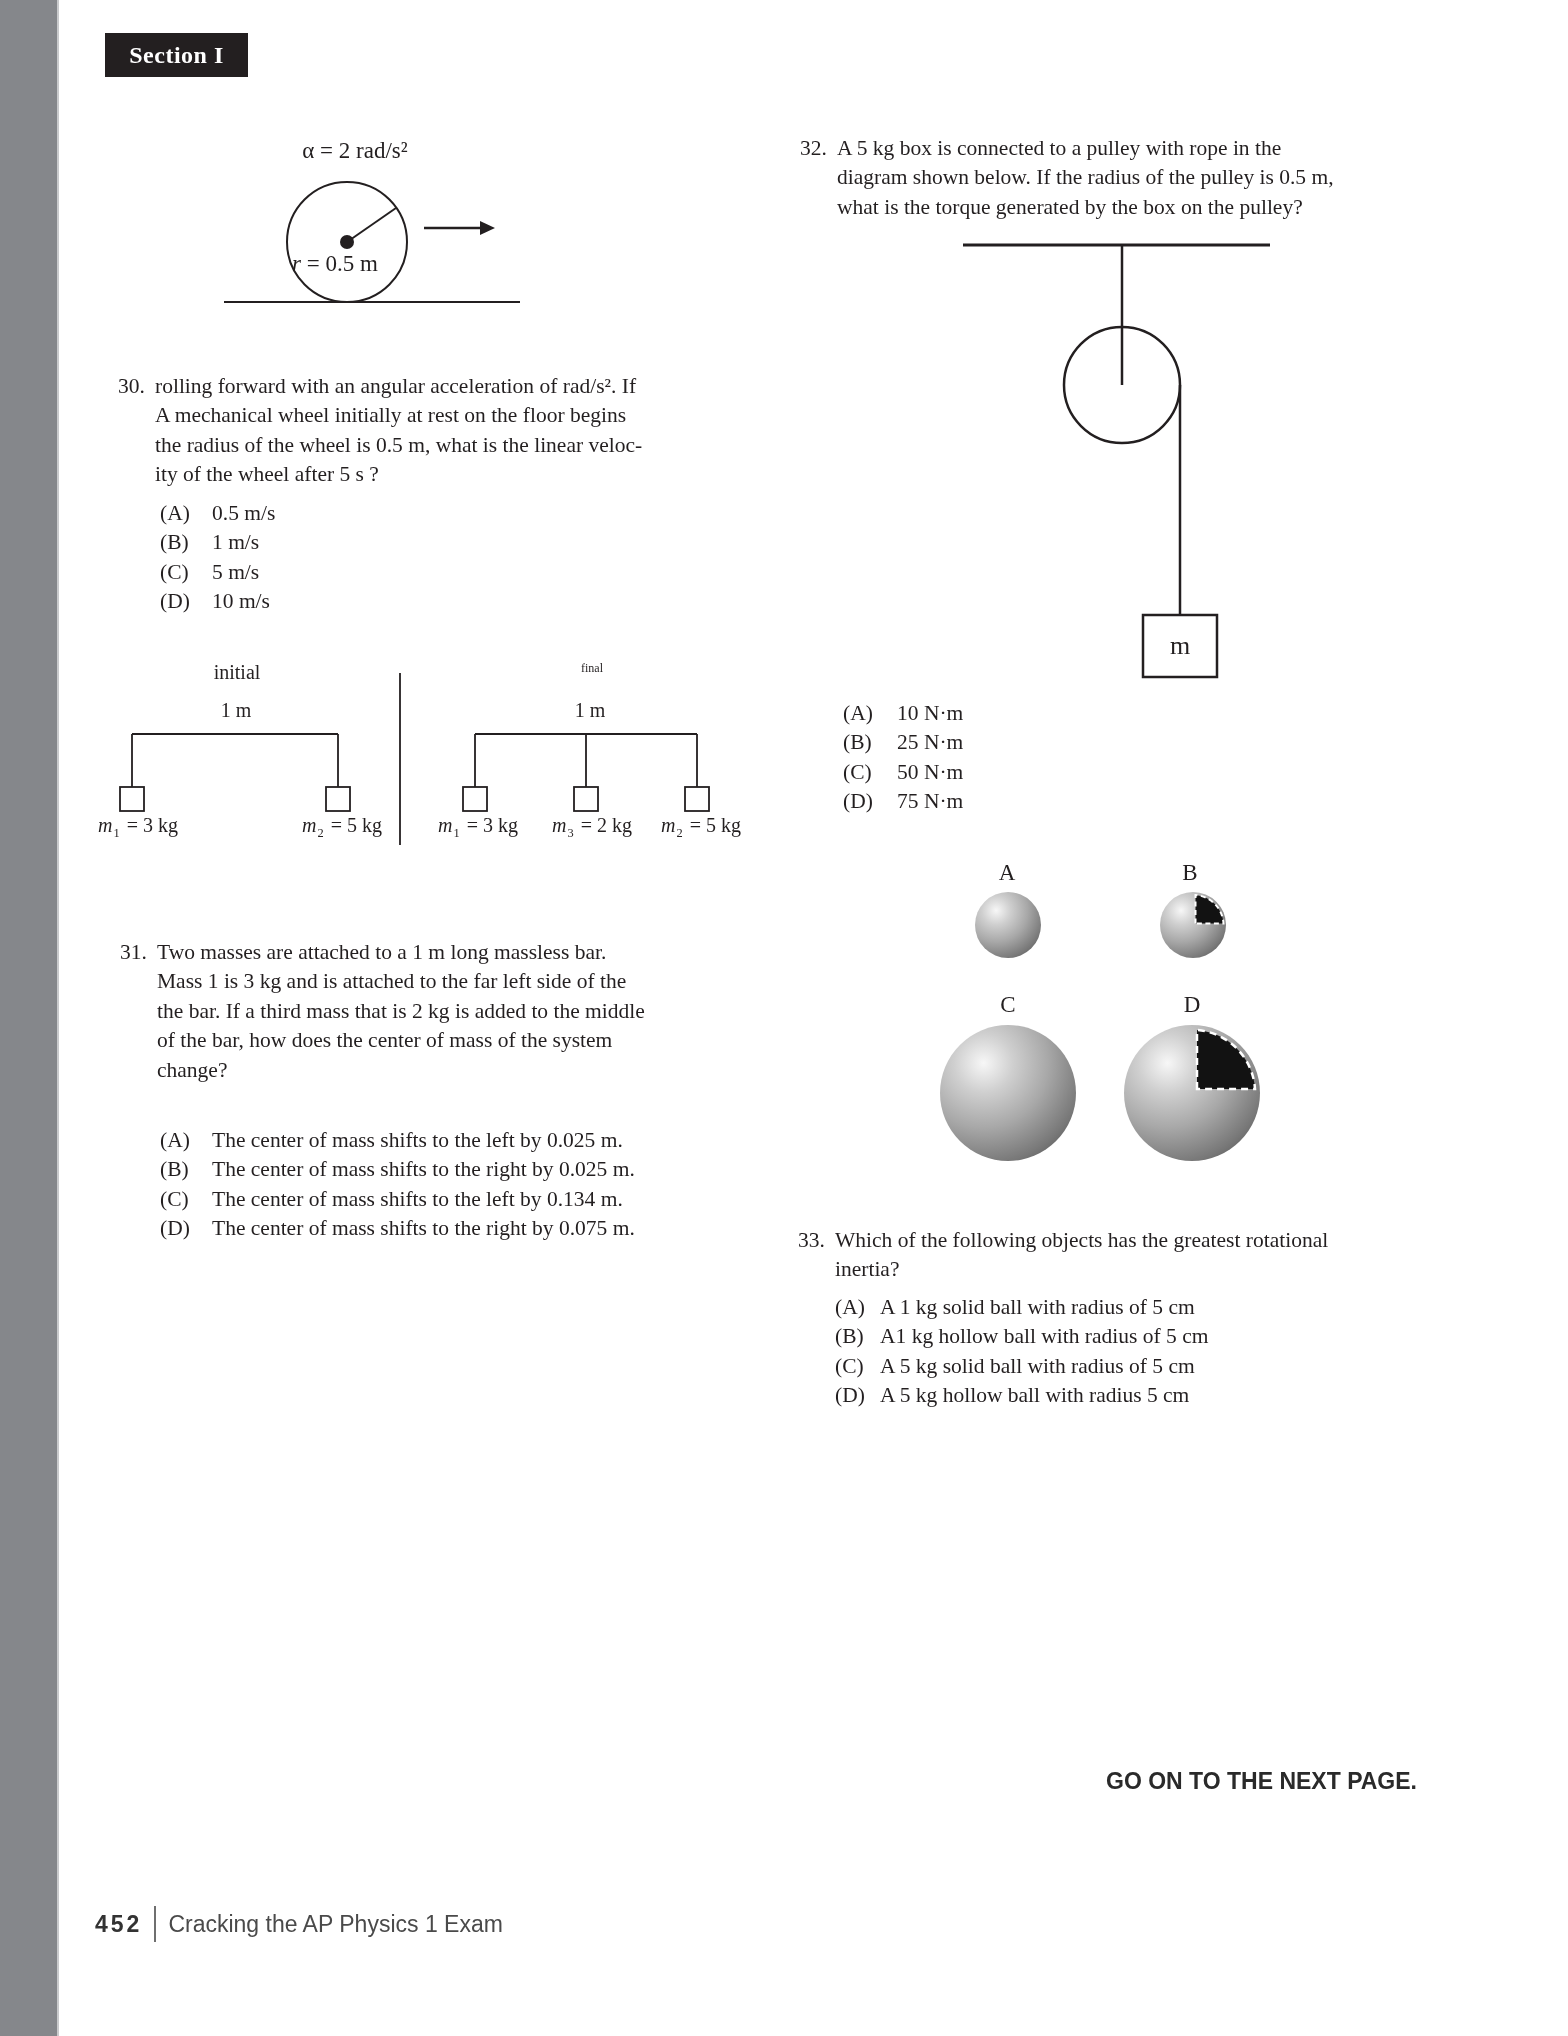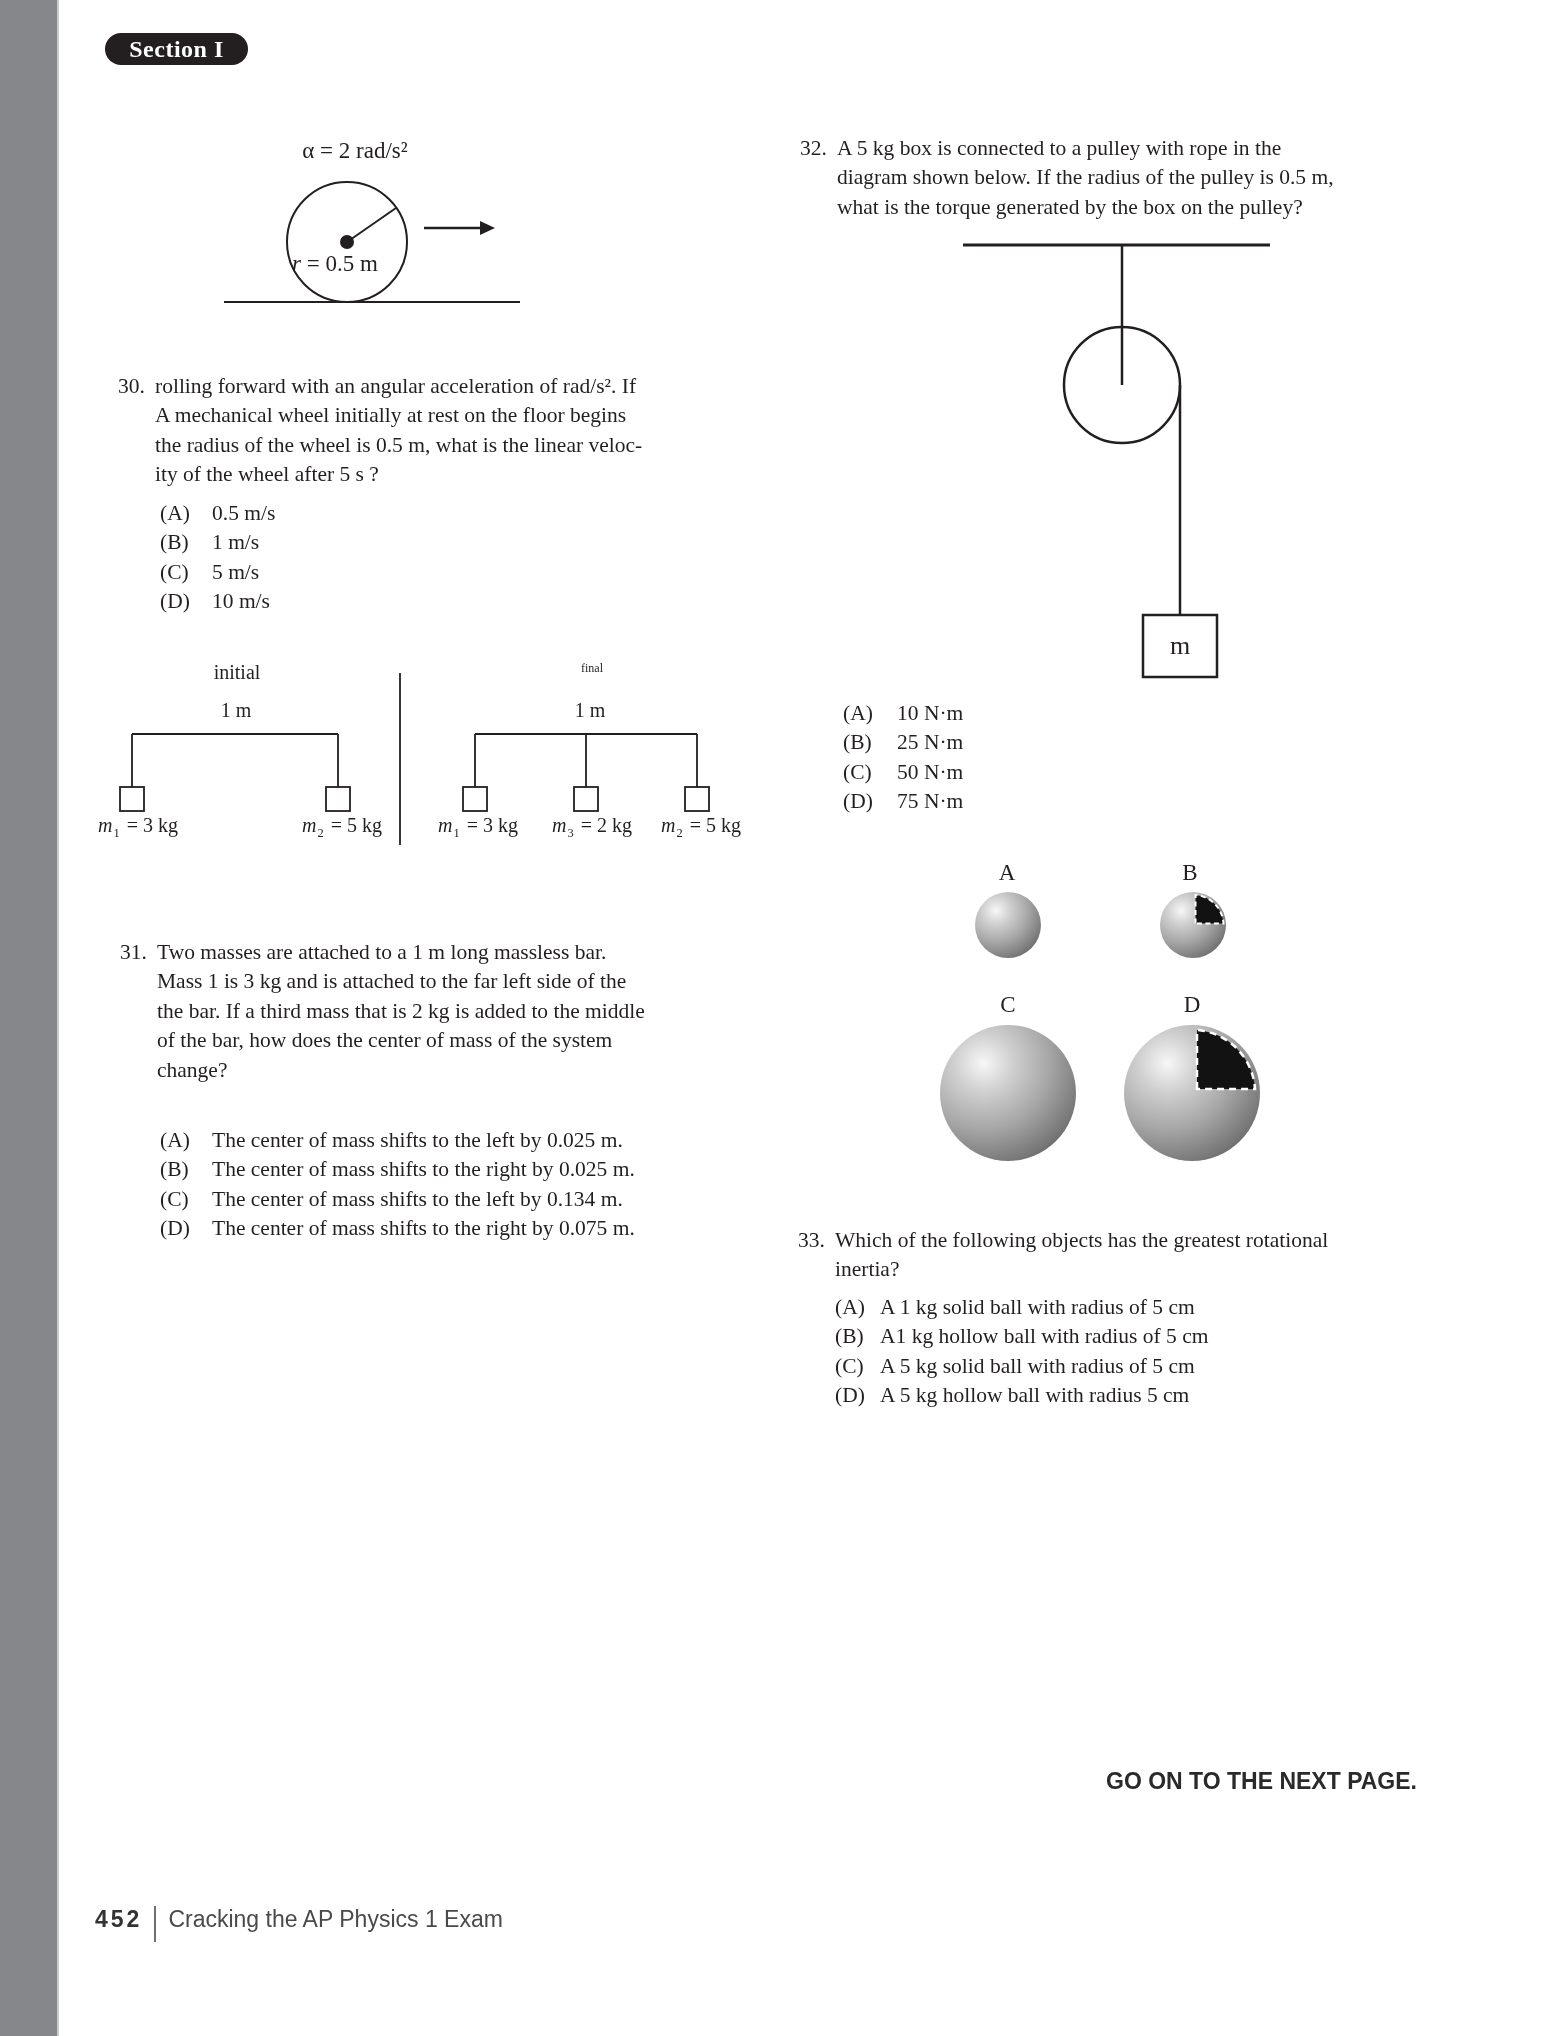--- a/index.html
+++ b/index.html
@@ -1,22 +1,22 @@
 <!DOCTYPE html>
 <html><head>
 <meta charset="utf-8">
 <style>
   html,body{margin:0;padding:0;background:#e8e8e8;}
   .page{position:relative;width:1568px;height:2036px;background:#ffffff;overflow:hidden;
         font-family:"Liberation Serif", serif;color:#231f20;}
   .band{position:absolute;left:0;top:0;width:57px;height:2036px;background:#85878b;
         border-right:2px solid #c9cacc;}
-  .section-box{position:absolute;left:105px;top:33px;width:143px;height:32px;background:#231f20;
+  .section-box{position:absolute;left:105px;top:33px;width:143px;height:44px;background:#231f20;
         color:#ffffff;font-weight:bold;font-size:24px;display:flex;align-items:center;justify-content:center;
-        letter-spacing:0.5px;border-radius:19px;}
+        letter-spacing:0.5px;}
   .figlabel{position:absolute;font-size:23px;white-space:nowrap;}
   .center{text-align:center;}
   .q{position:absolute;}
   .qnum{position:absolute;left:0;top:0;font-size:21.5px;line-height:29.4px;}
   .qbody{margin-left:37px;}
   .qline{font-size:21.5px;line-height:29.4px;white-space:nowrap;}
   .choices{position:absolute;}
   .choice{display:flex;font-size:21.5px;line-height:29.3px;white-space:nowrap;}
   .clabel{flex:0 0 52px;}
   .clabel.w54{flex-basis:54px;}
@@ -26,21 +26,21 @@
   .msub{font-size:0.62em;vertical-align:-0.38em;margin:0 2px 0 1px;}
   .rsym{font-style:italic;}
   svg{position:absolute;overflow:visible;}
   .sphere{position:absolute;border-radius:50%;
         background:radial-gradient(circle at 32% 28%, #f7f7f7 0%, #cfcfcf 22%, #a8a8a8 48%, #787878 75%, #4a4a4a 96%);}
   .sphere-label{position:absolute;font-size:23px;text-align:center;width:40px;}
   .boxm{position:absolute;display:flex;align-items:center;justify-content:center;
         font-size:26px;font-style:normal;}
   .goon{position:absolute;font-family:"Liberation Sans", sans-serif;font-weight:bold;
         font-size:23px;white-space:nowrap;color:#2a2a2a;}
-  .footer{position:absolute;display:flex;gap:12px;
+  .footer{position:absolute;display:flex;align-items:center;gap:12px;
         font-family:"Liberation Sans", sans-serif;}
   .pgnum{font-weight:bold;font-size:23px;letter-spacing:3px;color:#333;}
   .fdivider{width:2px;height:36px;background:#6f6f6f;}
   .booktitle{font-size:23px;color:#4a4a4a;}
 </style>
 </head>
 <body>
 
 <div class="page">
 

